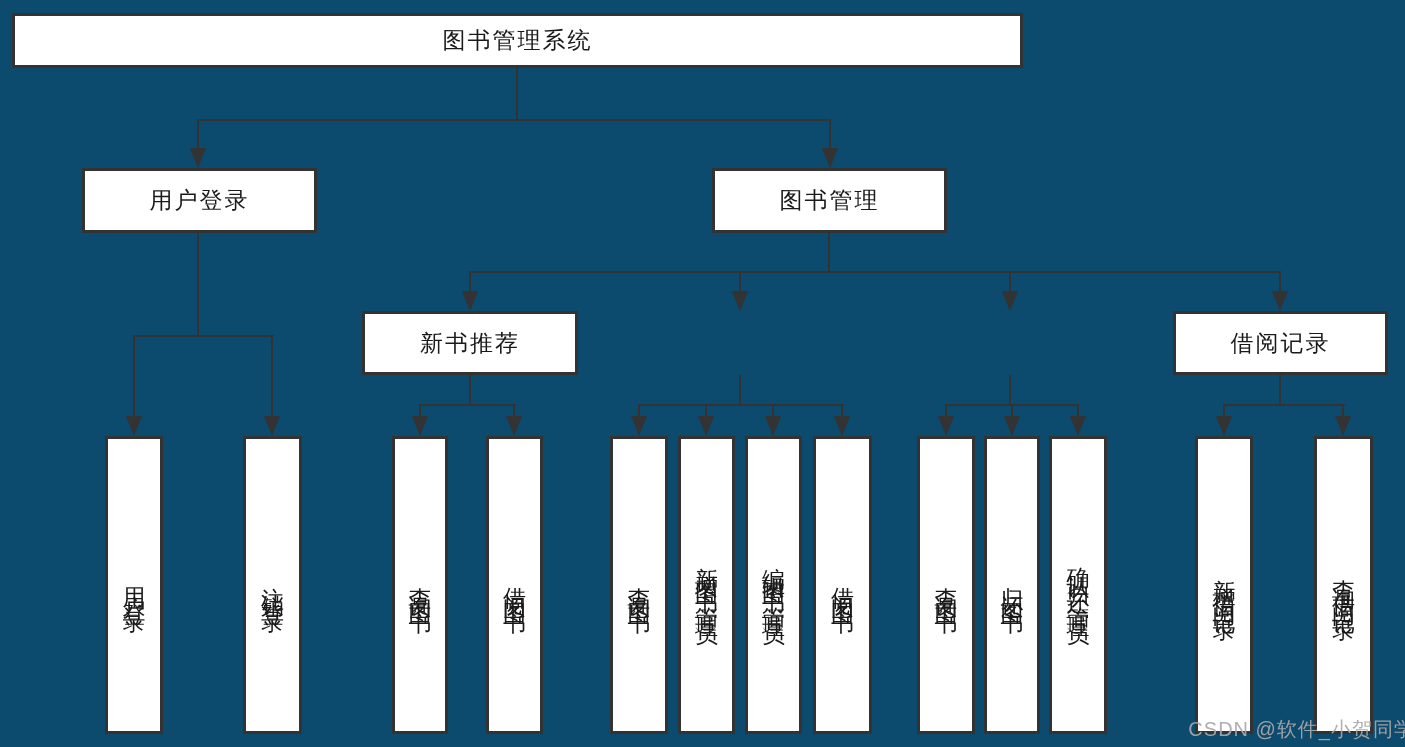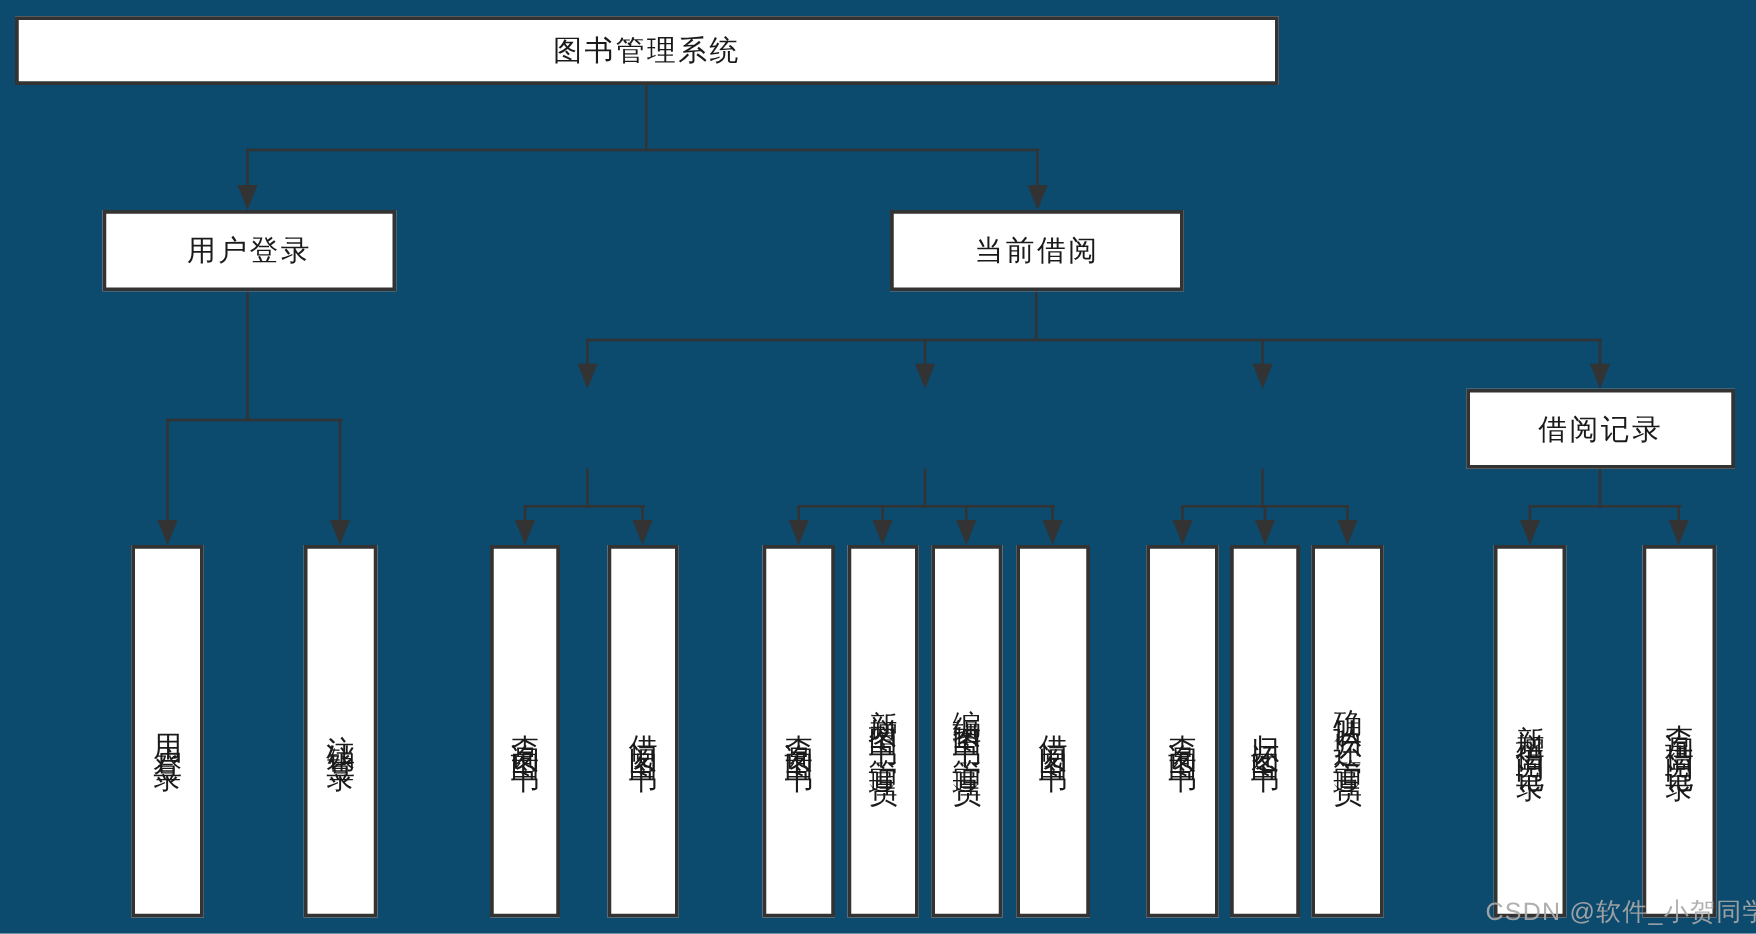--- a/index.html
+++ b/index.html
@@ -111,23 +111,26 @@
   <div class="arrow" style="left:1335px;top:416px"></div>
 
   <div class="box hbox" style="left:12px;top:13px;width:1011px;height:55px">
     <span>图书管理系统</span>
   </div>
 
   <div class="box hbox" style="left:82px;top:168px;width:235px;height:65px">
     <span>用户登录</span>
   </div>
   <div class="box hbox" style="left:712px;top:168px;width:235px;height:65px">
-    <span>当前借阅</span>
+    <span>图书管理</span>
   </div>
 
+  <div class="box hbox" style="left:362px;top:311px;width:216px;height:64px">
+    <span>新书推荐</span>
+  </div>
   <div class="box hbox" style="left:1173px;top:311px;width:215px;height:64px">
     <span>借阅记录</span>
   </div>
 
   <div class="box leaf" style="left:105px;top:436px;width:58px;height:298px">
     <span>用户登录</span>
   </div>
   <div class="box leaf" style="left:243px;top:436px;width:59px;height:298px">
     <span>注销登录</span>
   </div>

